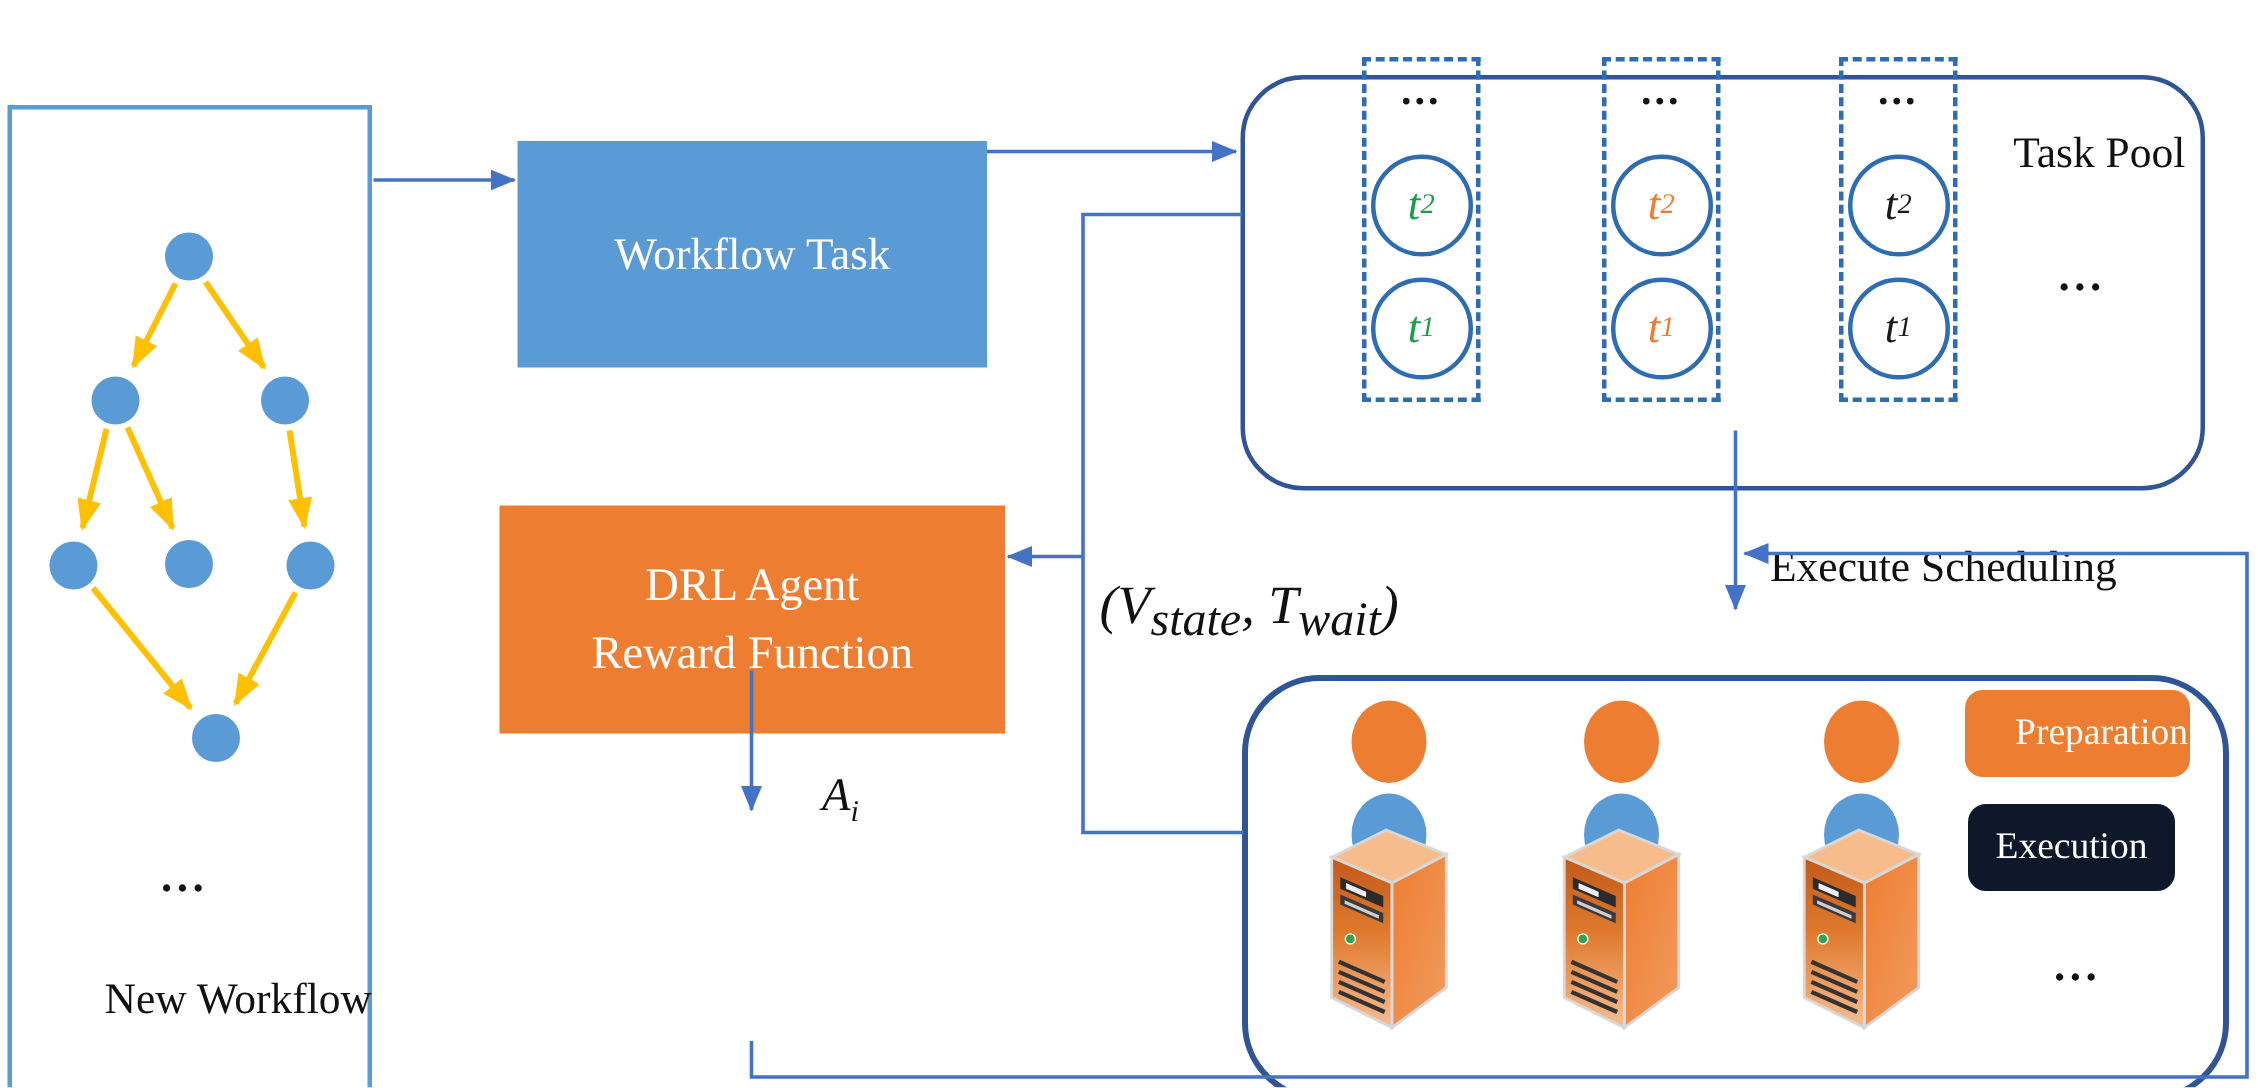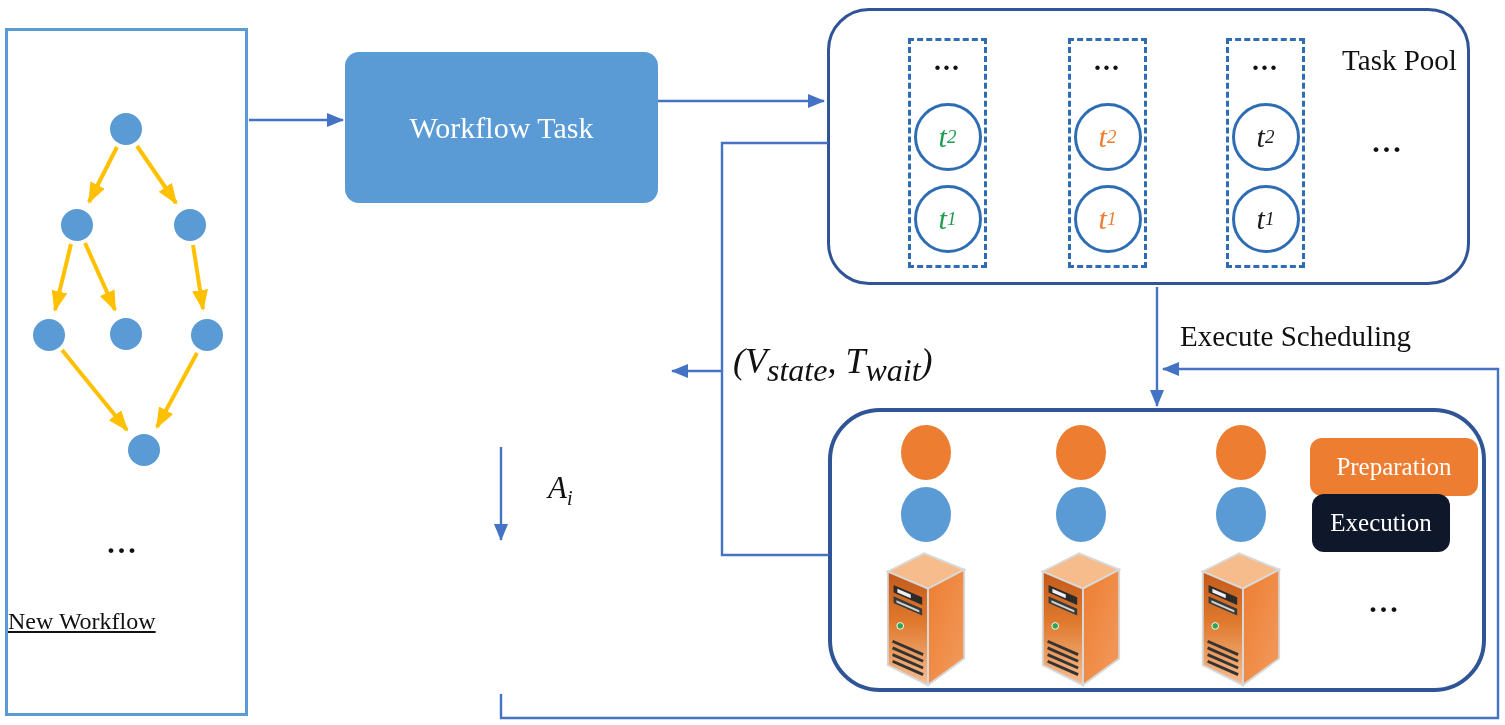--- a/index.html
+++ b/index.html
@@ -1,47 +1,47 @@
 <!DOCTYPE html>
 <html><head>
 <meta charset="utf-8">
 <style>
   html,body{margin:0;padding:0;background:#ffffff;}
   .canvas{position:relative;width:1505px;height:725px;background:#fff;overflow:hidden;
           font-family:"Liberation Serif","DejaVu Serif",serif;color:#111;}
-  .abs{position:absolute;}
+  .abs{position:absolute;margin-top:42px;}
   
   .nw-box{left:5px;top:28px;width:243px;height:688px;border:3px solid #5B9BD5;box-sizing:border-box;}
   .dag{position:absolute;left:0;top:0;width:237px;height:682px;}
   .nw-ellipsis{position:absolute;left:0;top:495px;width:230px;text-align:center;
                font-size:30px;font-weight:bold;letter-spacing:3px;}
-  .nw-label{position:absolute;left:0;top:577px;width:240px;text-align:left;font-size:24px;text-decoration:underline;}
+  .nw-label{position:absolute;left:0;top:577px;width:240px;text-align:right;font-size:29px;}
   
   .flowbox{display:flex;flex-direction:column;align-items:center;justify-content:center;
-           color:#fff;text-align:left;box-sizing:border-box;border-radius:14px;}
+           color:#fff;text-align:left;box-sizing:border-box;}
   .part-box{left:345px;top:52px;width:313px;height:151px;font-size:30px;line-height:1.45;}
   .drl-box{left:333px;top:295px;width:337px;height:152px;font-size:31px;line-height:1.45;}
   .sched-box{left:333px;top:543px;width:337px;height:150px;font-size:32px;}
   
   .pool{left:827px;top:8px;width:643px;height:277px;border:3px solid #2F5597;border-radius:42px;box-sizing:border-box;}
   .pool-title{left:1322px;top:44px;width:155px;text-align:center;font-size:29px;}
   .pool-ellipsis{left:1343px;top:125px;width:90px;text-align:center;font-size:30px;font-weight:bold;letter-spacing:3px;}
   .tp-col{position:absolute;top:38px;width:79px;height:230px;border:3px dashed #2E6DB4;
           box-sizing:border-box;display:flex;flex-direction:column;align-items:center;padding-top:6px;}
   .tp-col-1{left:908px;} .tp-col-2{left:1068px;} .tp-col-3{left:1226px;}
   .col-ellipsis{font-size:28px;line-height:28px;font-weight:bold;letter-spacing:2px;color:#111;}
   .task-circle{width:62px;height:62px;border:3px solid #2E6DB4;border-radius:50%;background:#fff;
                display:flex;align-items:center;justify-content:center;font-style:italic;font-size:30px;}
   .task-circle sub{font-size:19px;line-height:0;}
   .tc-top{margin-top:28px;} .tc-bot{margin-top:14px;}
   
   .server-box{left:828px;top:408px;width:658px;height:284px;border:4px solid #2F5597;border-radius:52px;box-sizing:border-box;}
   .dot{width:50px;height:55px;border-radius:50%;}
   .legend-chip{border-radius:12px;color:#fff;display:flex;align-items:center;justify-content:center;font-size:25px;}
-  .chip-prep{left:1310px;top:438px;width:168px;height:58px;}
+  .chip-prep{left:1310px;top:418px;width:118px;height:58px;padding-left:32px;}
   .chip-exec{left:1312px;top:494px;width:138px;height:58px;}
   .srv-ellipsis{left:1340px;top:585px;width:90px;text-align:center;font-size:30px;font-weight:bold;letter-spacing:3px;}
   .dist-label{left:1268px;top:618px;width:232px;text-align:center;font-size:27px;line-height:1.22;}
   
   .exec-label{left:1180px;top:320px;width:290px;text-align:left;font-size:29px;}
   .vt-label{left:733px;top:340px;font-size:36px;font-style:italic;}
   .vt-label sub{font-size:32px;}
   .ai-label{left:548px;top:470px;font-size:31px;font-style:italic;}
   .ai-label sub{font-size:20px;}
   .overlay{position:absolute;left:0;top:0;width:1505px;height:725px;pointer-events:none;}
@@ -78,20 +78,24 @@
       </g>
     </svg>
     <div class="nw-ellipsis">...</div>
     <div class="nw-label">New Workflow</div>
   </div>
 
   <div class="abs flowbox part-box" style="background: rgb(91, 155, 213);">
     <div>Workflow Task</div>
   </div>
 
+  <div class="abs flowbox drl-box" style="background: rgb(237, 125, 49);">
+    <div>DRL Agent</div>
+    <div>Reward Function</div>
+  </div>
 
 
   <div class="abs pool"></div>
   <div class="abs pool-title">Task Pool</div>
   <div class="abs pool-ellipsis">...</div>
 
   <div class="tp-col tp-col-1">
     <div class="col-ellipsis">...</div>
     <div class="task-circle tc-top" style="color: rgb(31, 157, 79);">
       <span>t</span>

